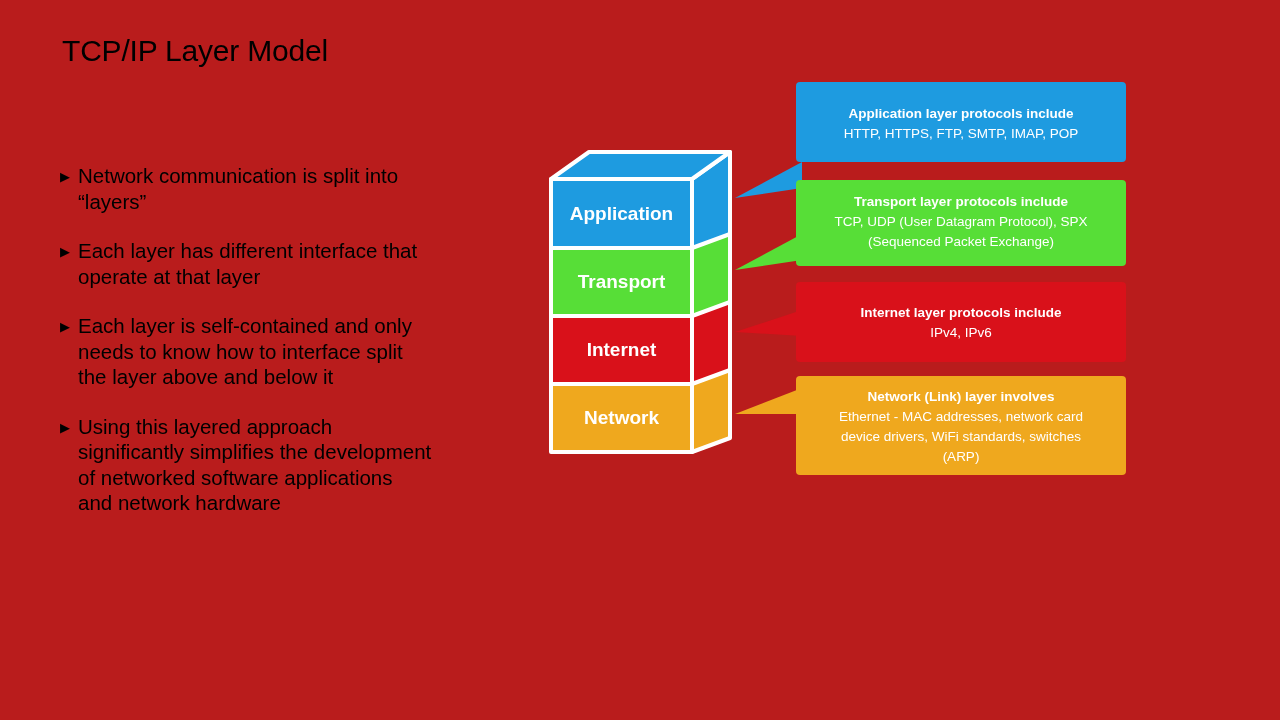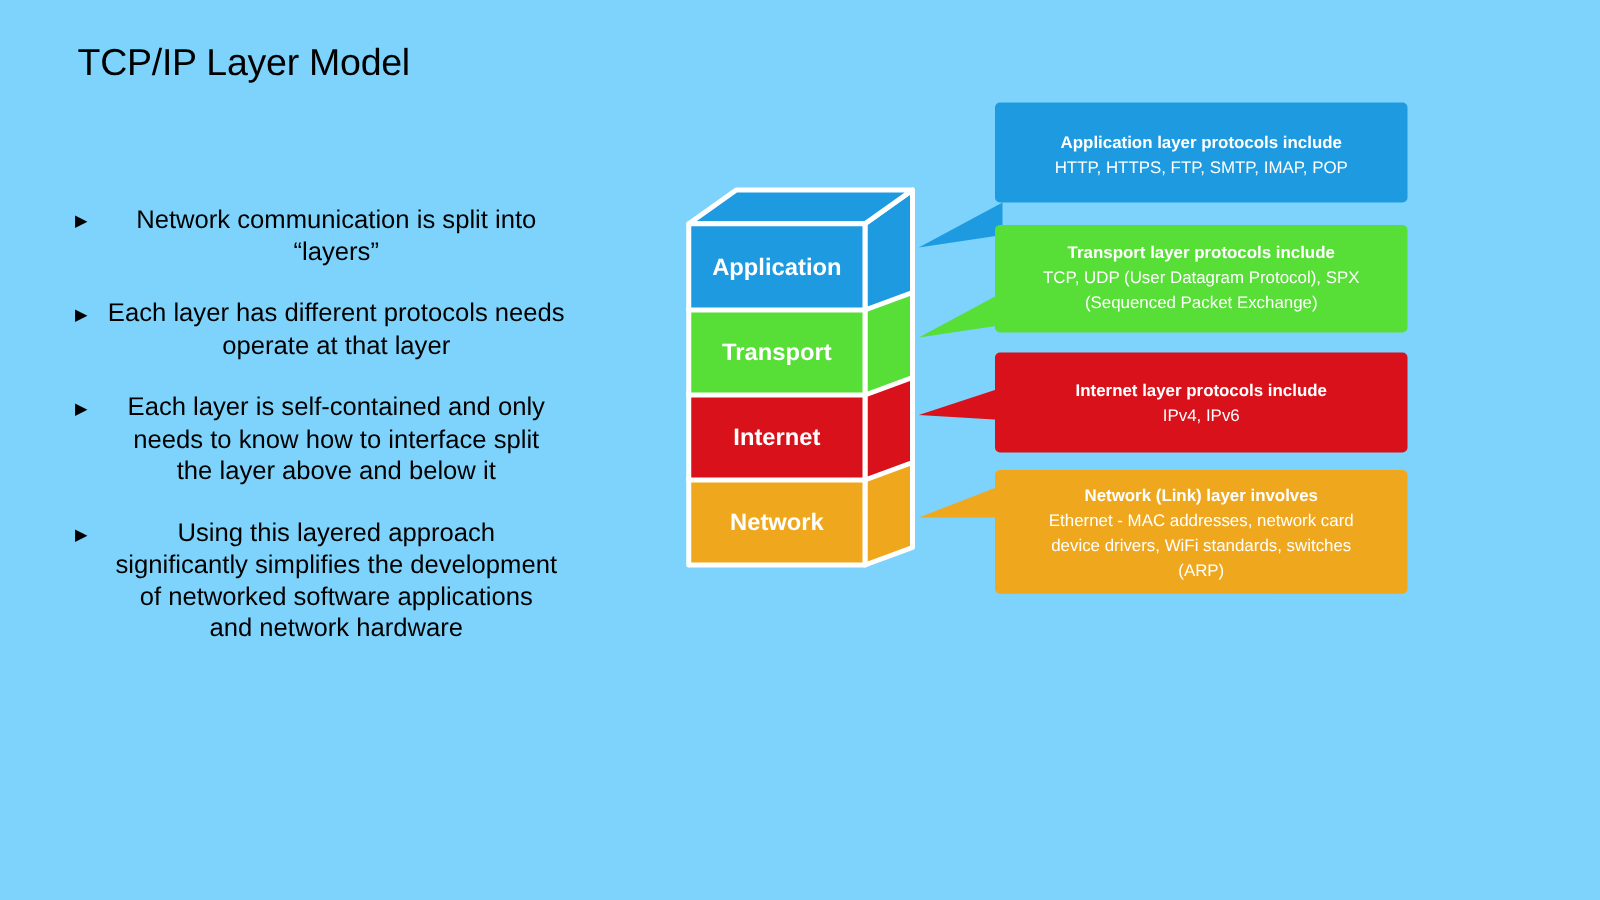--- a/index.html
+++ b/index.html
@@ -12,21 +12,21 @@
     height: 720px;
     position: relative;
     overflow: hidden;
     font-family: "Liberation Sans", sans-serif;
     color: #000000;
   }
 
   #slide {
     position: absolute;
     inset: 0;
-    background: #7dd3fc;
+    background: #b91c1c;
   }
 
   
   #slide-title {
     position: absolute;
     left: 62px;
     top: 34px;
     font-size: 30px;
     font-weight: 400;
     letter-spacing: -0.2px;
@@ -54,21 +54,20 @@
     font-size: 13px;
     line-height: 1;
     color: #000000;
   }
   .bullet-text {
     flex: 1 1 auto;
     font-size: 20.5px;
     line-height: 25.5px;
     color: #000000;
     white-space: pre-line;
-    text-align: center;
   }
 
   
   #diagram {
     position: absolute;
     left: 530px;
     top: 70px;
     width: 620px;
     height: 420px;
   }
@@ -103,21 +102,21 @@
   <div id="bullet-list">
 
     <div class="bullet-item">
       <span class="bullet-marker">▶</span>
       <span class="bullet-text">Network communication is split into
 “layers”</span>
     </div>
 
     <div class="bullet-item">
       <span class="bullet-marker">▶</span>
-      <span class="bullet-text">Each layer has different protocols needs
+      <span class="bullet-text">Each layer has different interface that
 operate at that layer</span>
     </div>
 
     <div class="bullet-item">
       <span class="bullet-marker">▶</span>
       <span class="bullet-text">Each layer is self-contained and only
 needs to know how to interface split
 the layer above and below it</span>
     </div>
 

